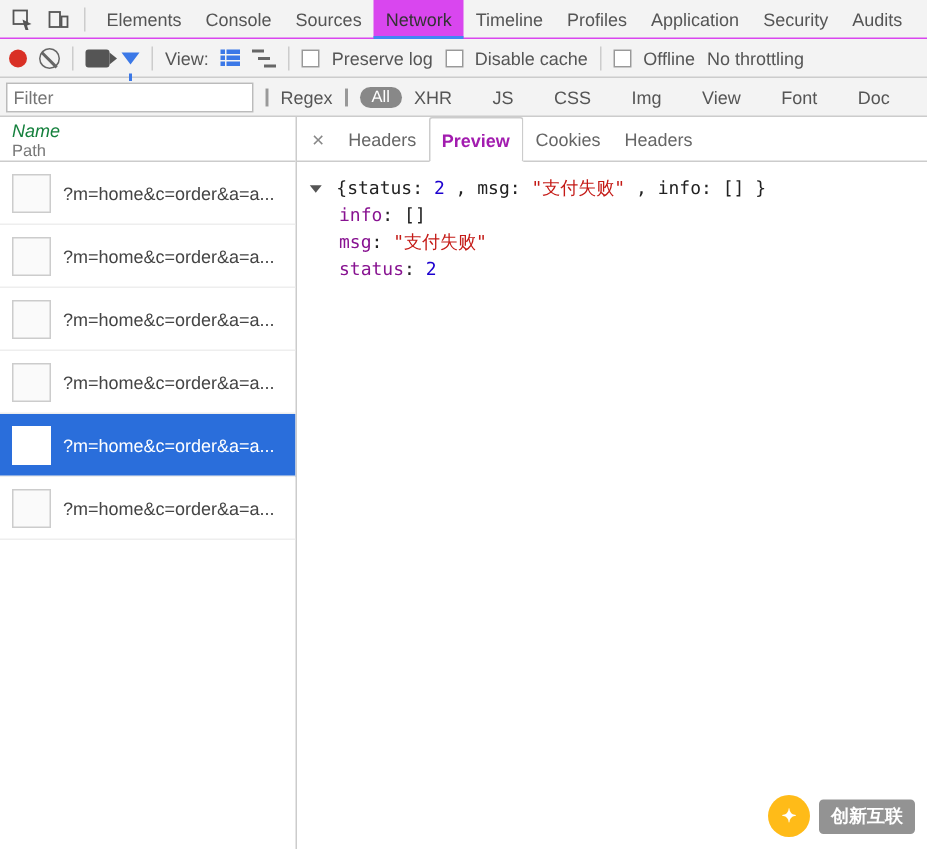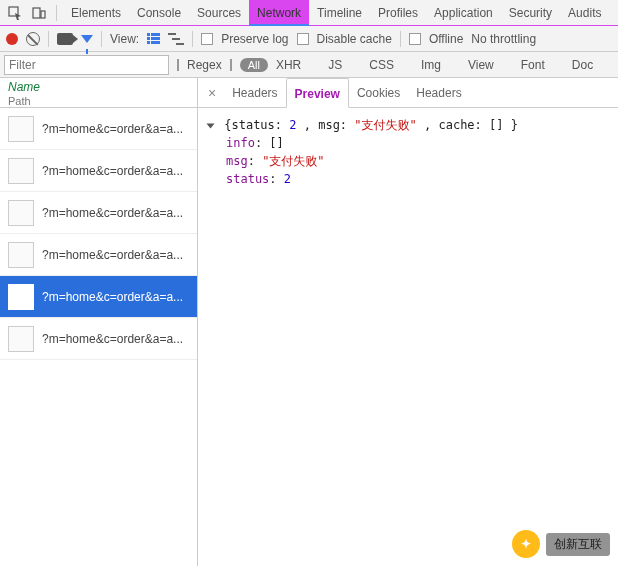--- a/index.html
+++ b/index.html
@@ -60,21 +60,21 @@
   .preview { padding: 8px 10px; font-family: Menlo, Consolas, monospace; font-size: 12px; color: #222; line-height: 18px; }
   .kv-key { color: #881391; }
   .kv-str { color: #c41a16; }
   .kv-num { color: #1c00cf; }
   .triangle { display:inline-block; width:0; height:0; border-left:5px solid #555; border-top:4px solid transparent; border-bottom:4px solid transparent; transform:rotate(90deg); margin-right:4px; vertical-align:middle; }
   .indent { padding-left: 18px; }
 
   
   .watermark { position:absolute; right:8px; bottom:8px; display:flex; align-items:center; gap:6px; opacity:0.9; }
   .wm-badge { width:28px; height:28px; background:#ffb400; border-radius:50%; display:flex; align-items:center; justify-content:center; color:#fff; font-weight:bold; }
-  .wm-text { color:#000000; font-weight:normal; background:#888; padding:3px 8px; border-radius:3px; }
+  .wm-text { color:#ffffff; font-weight:bold; background:#888; padding:3px 8px; border-radius:3px; }
 </style>
 </head>
 <body>
 
 <div class="topbar">
   <div class="icon-btn">
     <svg width="14" height="14" viewBox="0 0 14 14">
         <rect x="1" y="1" width="9" height="9" fill="none" stroke="#555" stroke-width="1.2"></rect>
         <path d="M7 7 L13 10 L10 11 L11 14 L9 14 L8 11 Z" fill="#555"></path>
       </svg>
@@ -205,21 +205,21 @@
           <span class="rtab">Headers</span>
         </span>
     </div>
     <div class="preview">
       <div>
         <span class="triangle"></span>
         <span>{status:</span>
         <span class="kv-num">2</span>
         <span>, msg:</span>
         <span class="kv-str">"支付失败"</span>
-        <span>, cache:</span>
+        <span>, info:</span>
         <span>[]</span>
         <span>}</span>
       </div>
       <div class="indent" id="preview-lines">
           <div><span class="kv-key">info</span>: <span class="">[]</span></div>
           <div><span class="kv-key">msg</span>: <span class="kv-str">"支付失败"</span></div>
           <div><span class="kv-key">status</span>: <span class="kv-num">2</span></div>
         </div>
     </div>
   </div>

